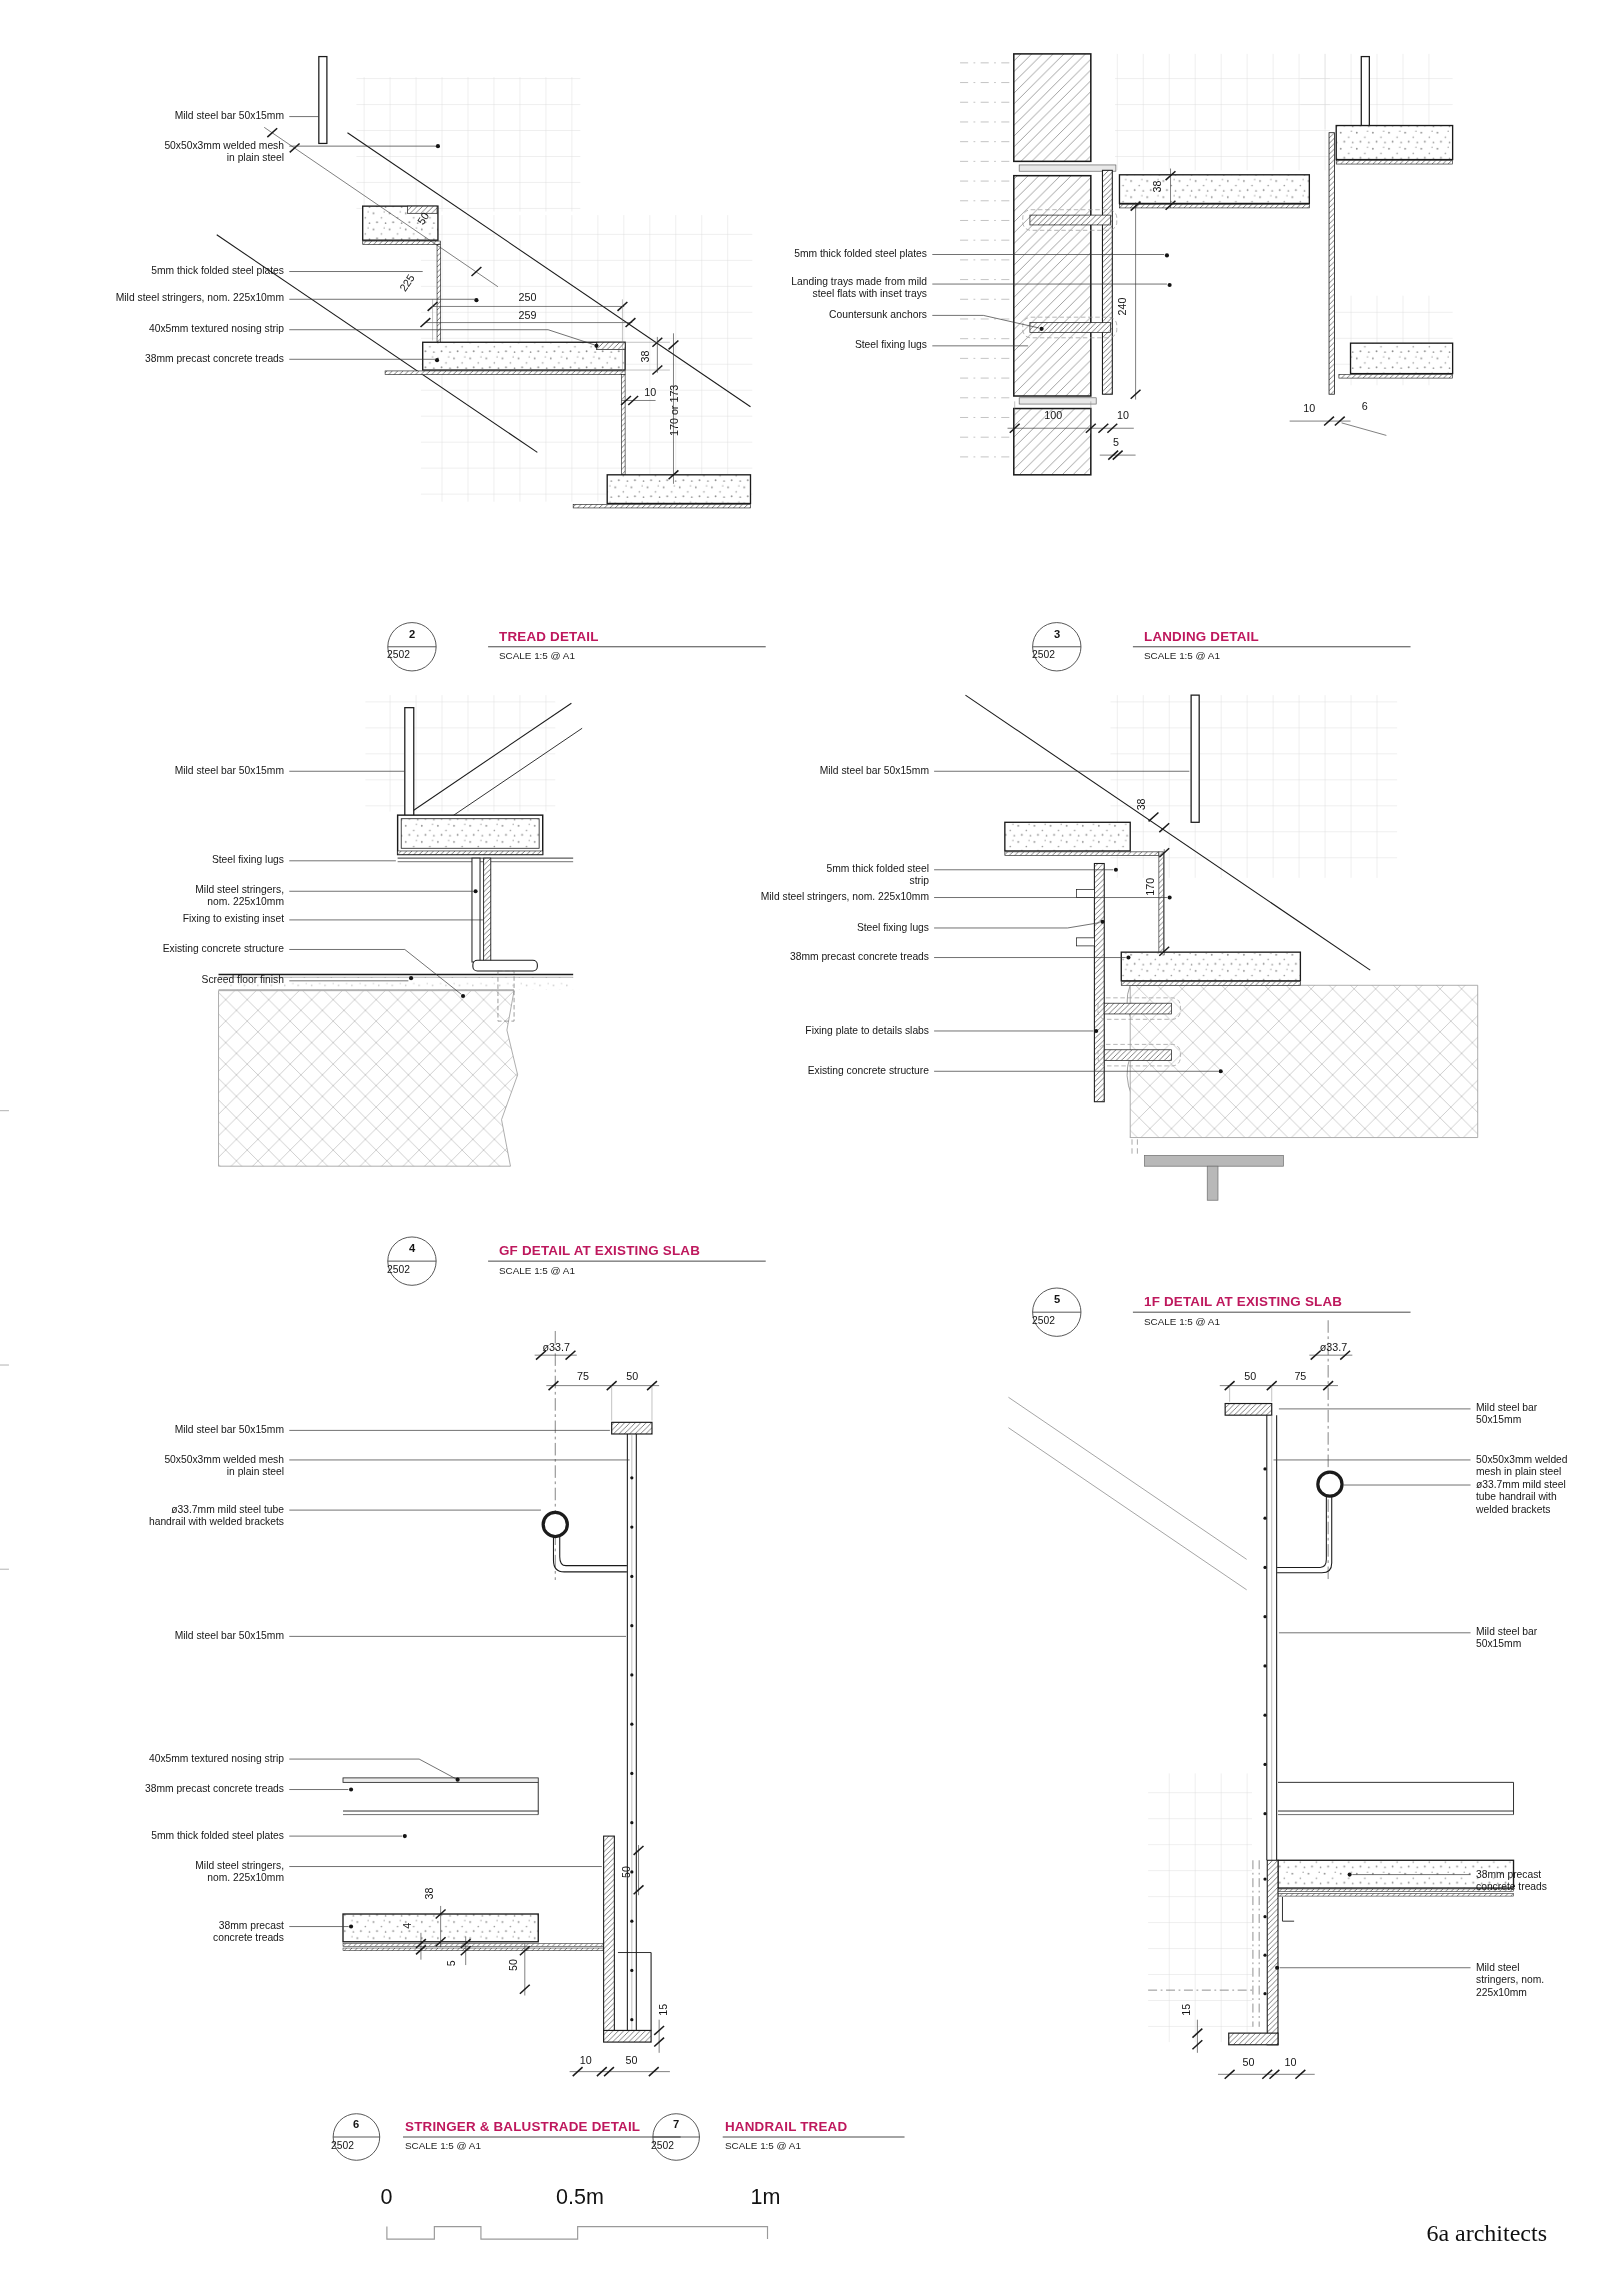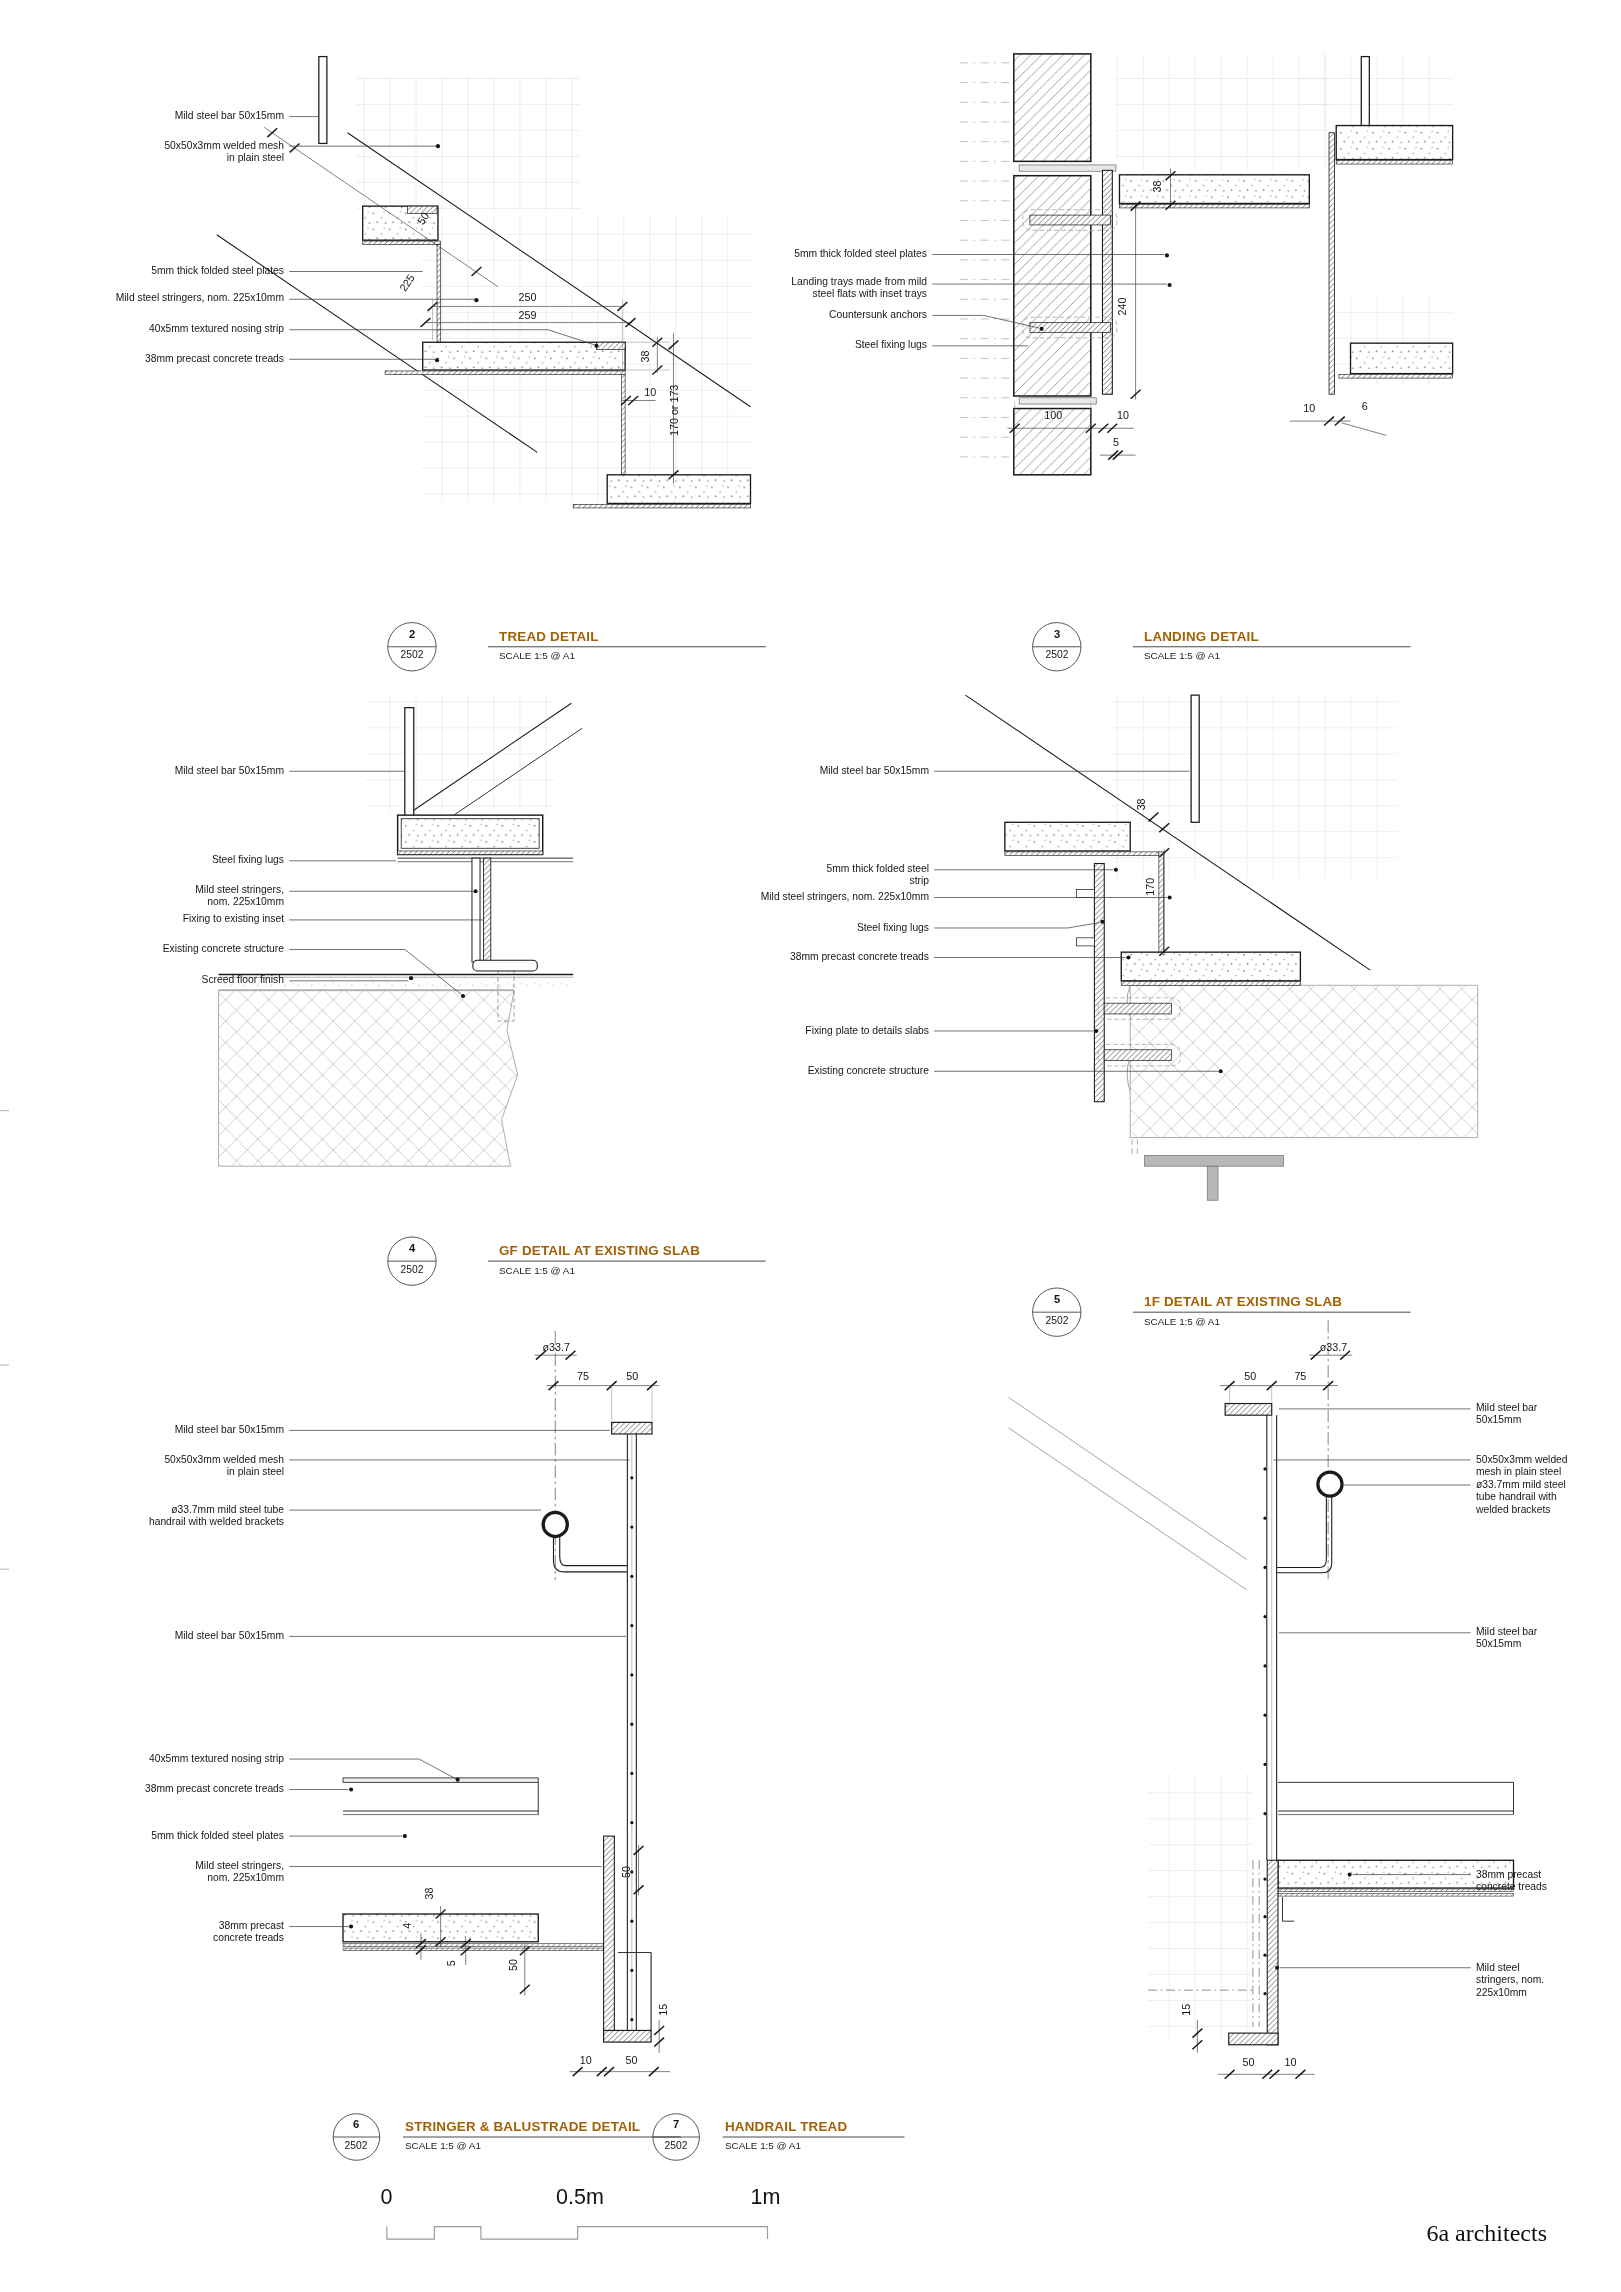--- a/index.html
+++ b/index.html
@@ -1,24 +1,24 @@
 <!DOCTYPE html>
 <html style="font-size:14.3px"><head>
 <meta charset="utf-8">
 <style>
   html,body{margin:0;padding:0;background:#fff}
   #sheet{position:relative;width:1621px;height:2293px;background:#fff;overflow:hidden;
          font-family:"Liberation Sans",sans-serif}
   svg{position:absolute;left:0;top:0}
   .lab{position:absolute;font:10.3px/12.4px "Liberation Sans",sans-serif;color:#161616;white-space:pre-line}
   .lr{text-align:right}
-  .dt{position:absolute;font:bold 13.4px "Liberation Sans",sans-serif;color:#a16207;letter-spacing:0.2px;white-space:nowrap}
+  .dt{position:absolute;font:bold 13.4px "Liberation Sans",sans-serif;color:#be185d;letter-spacing:0.2px;white-space:nowrap}
   .ds{position:absolute;font:9.9px "Liberation Sans",sans-serif;color:#222;white-space:nowrap}
   .bn{position:absolute;width:50px;text-align:center;font:bold 11.2px "Liberation Sans",sans-serif;color:#141414}
-  .br{position:absolute;width:50px;text-align:center;font:10.3px "Liberation Sans",sans-serif;color:#141414}
+  .br{position:absolute;width:50px;font:10.3px "Liberation Sans",sans-serif;color:#141414}
   .sb{position:absolute;font:21.5px "Liberation Sans",sans-serif;color:#111;text-align:center}
   .tb{position:absolute;right:74px;text-align:right;font:24px/29.6px "Liberation Serif",serif;color:#101010;white-space:pre-line}
   .dm{font:12px "Liberation Sans",sans-serif;fill:#141414;stroke:none}
 </style>
 </head>
 <body>
 
 <div id="sheet">
 
 <svg width="1621" height="2293" viewBox="0 0 1810 2560">

